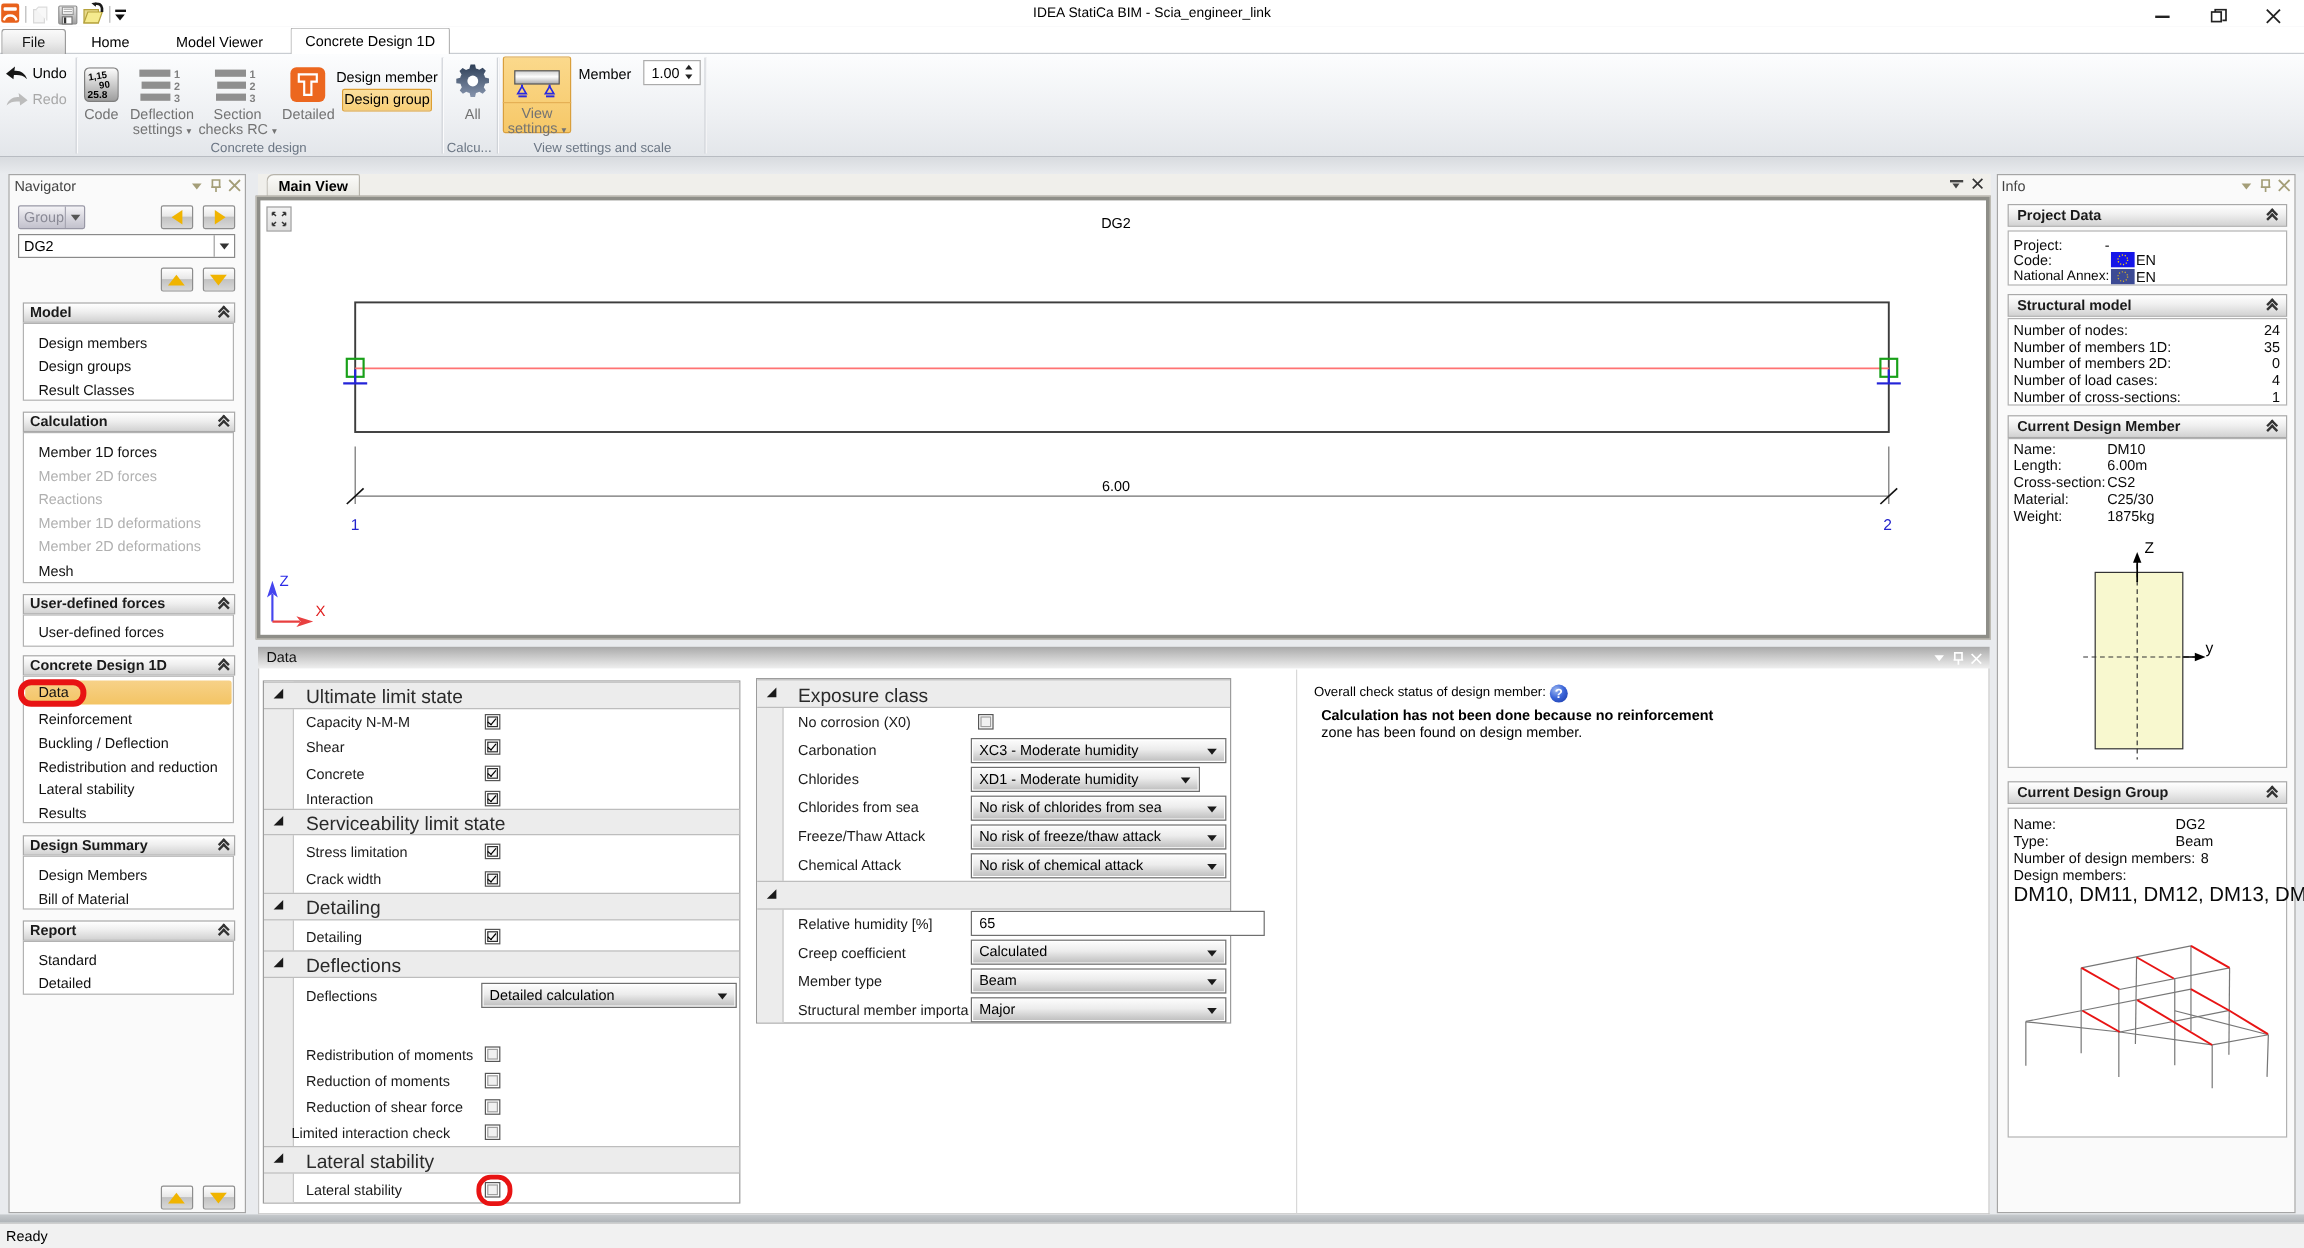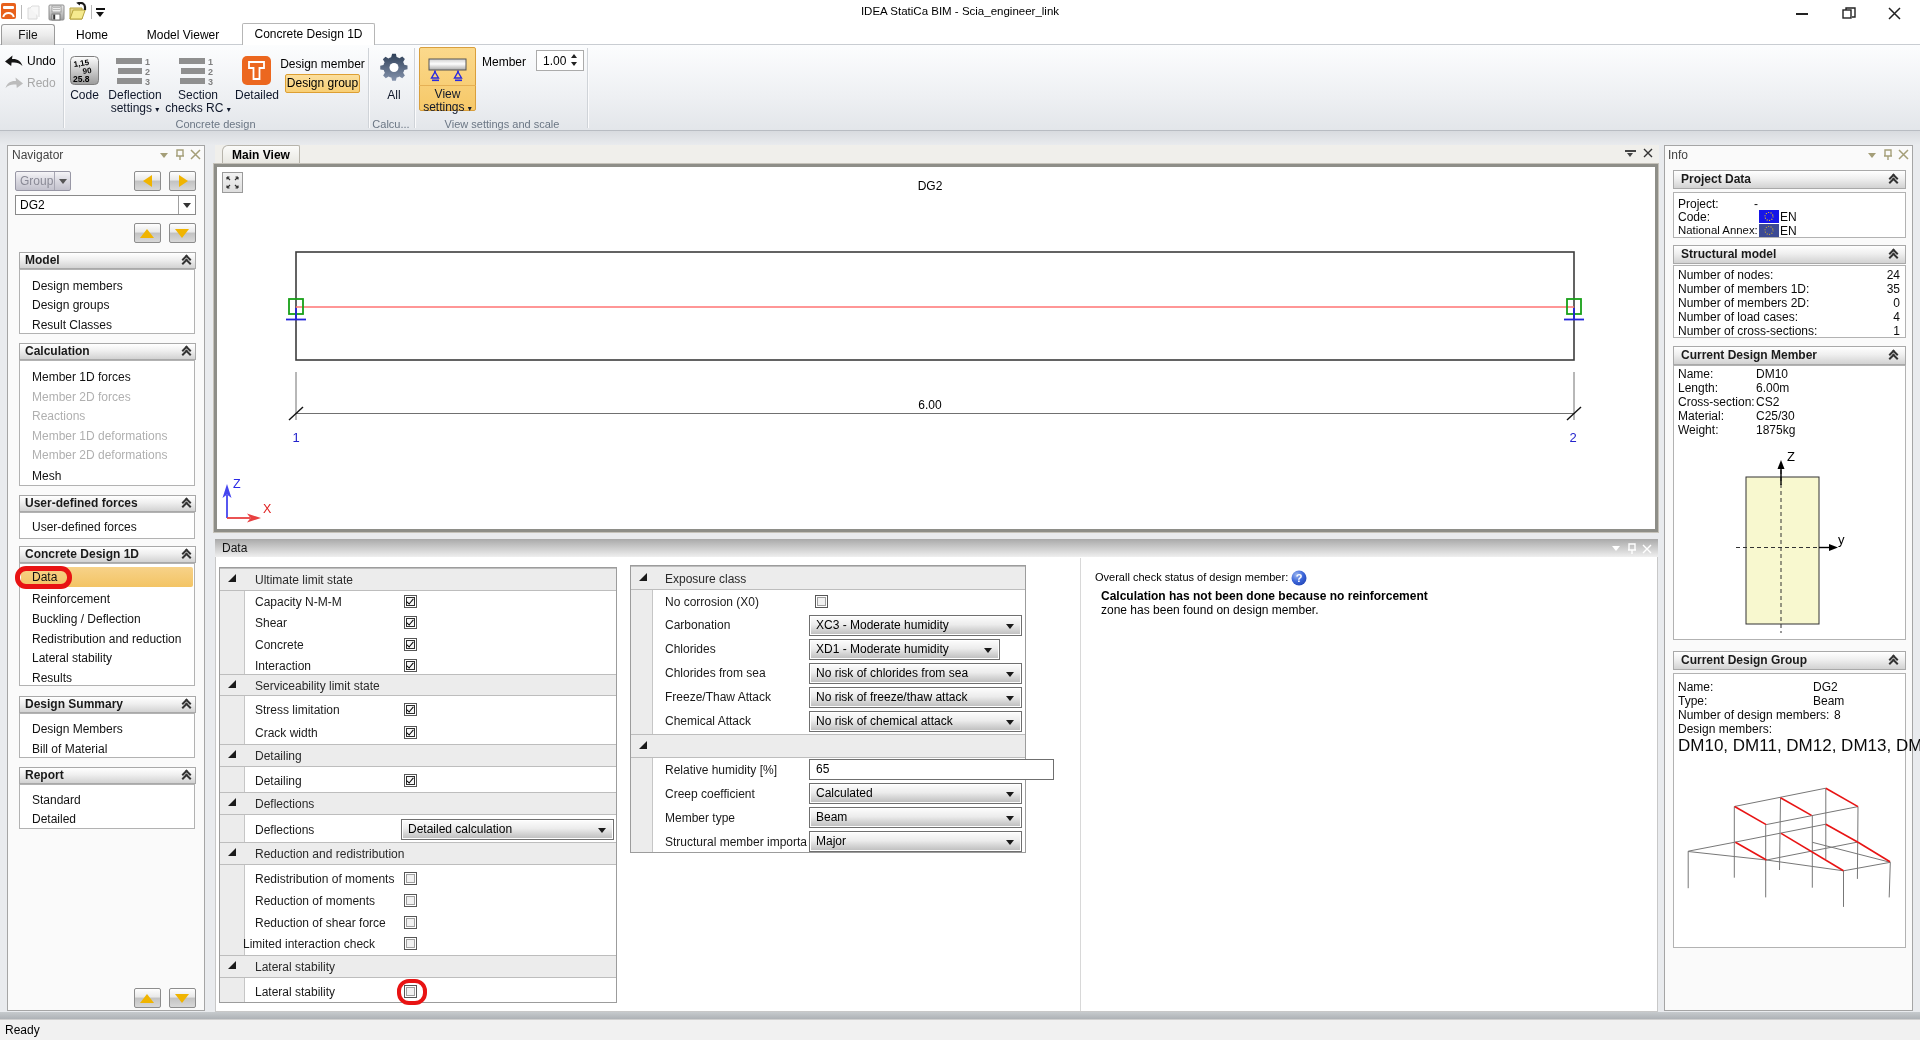--- a/index.html
+++ b/index.html
@@ -4,36 +4,36 @@
 html,body{margin:0;padding:0;}
 body{width:1920px;height:1040px;overflow:hidden;font-family:"Liberation Sans",sans-serif;font-size:12px;color:#000;background:#fff;}
 .abs{position:absolute;}
 #root{position:absolute;left:0;top:0;width:1920px;height:1040px;background:#e9ebee;}
 
 #titlebar{left:0;top:0;width:1920px;height:22px;background:#fff;}
 #tabrow{left:0;top:22px;width:1920px;height:23px;background:#fff;border-bottom:1px solid #c9cdd2;box-sizing:border-box;}
 #ribbon{left:0;top:45px;width:1920px;height:86px;background:linear-gradient(#fcfdfe,#eef0f3 60%,#e3e6ea);border-bottom:1px solid #b8bcc2;box-sizing:border-box;}
 .gsep{position:absolute;top:3px;width:1px;height:80px;background:#cfd3d8;border-right:1px solid #fbfbfc;}
 .glabel{position:absolute;top:117px;height:14px;line-height:14px;font-size:11px;color:#6b7684;text-align:center;}
-.rbtnlbl{position:absolute;font-size:12px;color:#0f172a;text-align:center;line-height:13px;}
+.rbtnlbl{position:absolute;font-size:12px;color:#737373;text-align:center;line-height:13px;}
 
 .paneltitle{font-size:12px;color:#444;}
 .sechdr{position:absolute;background:linear-gradient(#ffffff,#efefef 45%,#d2d2d2);border:1px solid #a9a9a9;box-sizing:border-box;font-weight:bold;color:#1a1a1a;}
 .lbox{position:absolute;background:#fff;border:1px solid #b2b2b2;box-sizing:border-box;}
 .nav-item{position:absolute;left:12px;font-size:12px;color:#111;}
 .dis{color:#b0b0b0;}
 
 .abtn{position:absolute;width:27px;height:20px;background:linear-gradient(#fefefe,#e8e8e8 45%,#c2c2c2 50%,#d8d8d8);border:1px solid #8d8d8d;border-radius:2px;box-sizing:border-box;}
 .tri{position:absolute;width:0;height:0;}
 
 .grid{position:absolute;background:#fff;border:1px solid #9c9c9c;box-sizing:border-box;}
 .ghdr{position:absolute;left:0;background:#ececec;border-bottom:1px solid #bdbdbd;border-top:1px solid #bdbdbd;box-sizing:border-box;}
 .ggut{position:absolute;left:0;top:0;bottom:0;background:#ececec;border-right:1px solid #c6c6c6;}
 .glab{position:absolute;font-size:12px;color:#1a1a1a;}
-.ghlab{position:absolute;font-size:12px;color:#2a2a2a;}
+.ghlab{position:absolute;font-size:16px;color:#2a2a2a;}
 .gtri{position:absolute;width:0;height:0;border-left:8px solid transparent;border-bottom:8px solid #1a1a1a;}
 .cb{position:absolute;width:13px;height:13px;background:#fff;border:1px solid #565656;box-sizing:border-box;}
 .cb .inner{position:absolute;left:1px;top:1px;width:9px;height:9px;box-sizing:border-box;background:#f1f1f1;border:1px solid #a0a0a0;}
 .cb.ck .inner{border-color:#2e2e2e;background:#f7f7f7;}
 .cb .mark{position:absolute;left:3.2px;top:1px;width:2.6px;height:6px;border-right:1.7px solid #000;border-bottom:1.7px solid #000;transform:rotate(40deg);}
 .combo{position:absolute;height:21px;background:linear-gradient(#fdfdfd,#ececec 45%,#cfcfcf 78%,#bcbcbc);border:1px solid #6f6f6f;box-shadow:inset 0 0 0 1px #fff;box-sizing:border-box;line-height:19px;padding-left:6px;font-size:12px;color:#000;}
 .combo .arr{position:absolute;right:7px;top:8px;width:0;height:0;border-left:4px solid transparent;border-right:4px solid transparent;border-top:5px solid #1a1a1a;}
 .tbox{position:absolute;height:21px;background:#fff;border:1px solid #6f6f6f;box-sizing:border-box;line-height:19px;padding-left:6px;font-size:12px;}
 
 .irow{position:absolute;font-size:12px;color:#0a0a0a;white-space:nowrap;}
@@ -446,24 +446,20 @@
         <div class="cb ck" style="left:184px;top:206px;">
           <div class="inner"></div>
           <div class="mark"></div>
         </div>
     <div class="ghdr" style="top:224px;width:396px;height:23px;">
           <div class="gtri" style="left:8px;top:5px;"></div>
           <div class="ghlab" style="left:35px;top:4px;">Deflections</div>
         </div>
     <div class="glab" style="left:35px;top:255px;">Deflections</div>
     <div class="combo" style="left:181px;top:251px;width:213px;">Detailed calculation<div class="arr"></div></div>
-    <div class="ghdr" style="top:274px;width:396px;height:23px;">
-          <div class="gtri" style="left:8px;top:5px;"></div>
-          <div class="ghlab" style="left:35px;top:4px;">Reduction and redistribution</div>
-        </div>
     <div class="glab" style="left:35px;top:304px;">Redistribution of moments</div>
         <div class="cb" style="left:184px;top:304px;">
           <div class="inner"></div>
         </div>
     <div class="glab" style="left:35px;top:326px;">Reduction of moments</div>
         <div class="cb" style="left:184px;top:326px;">
           <div class="inner"></div>
         </div>
     <div class="glab" style="left:35px;top:348px;">Reduction of shear force</div>
         <div class="cb" style="left:184px;top:348px;">

